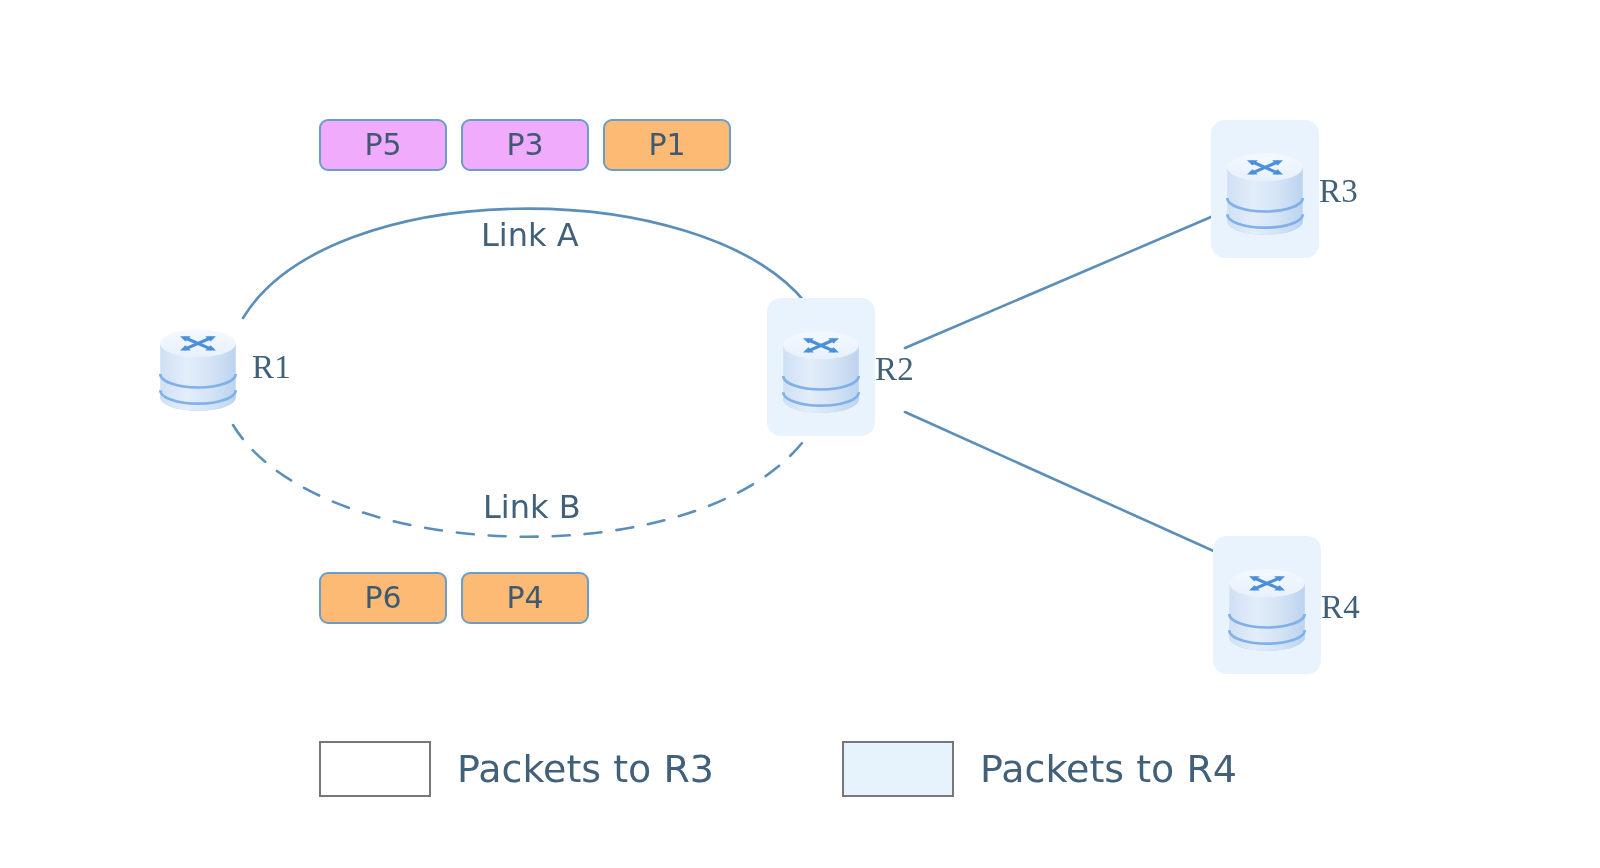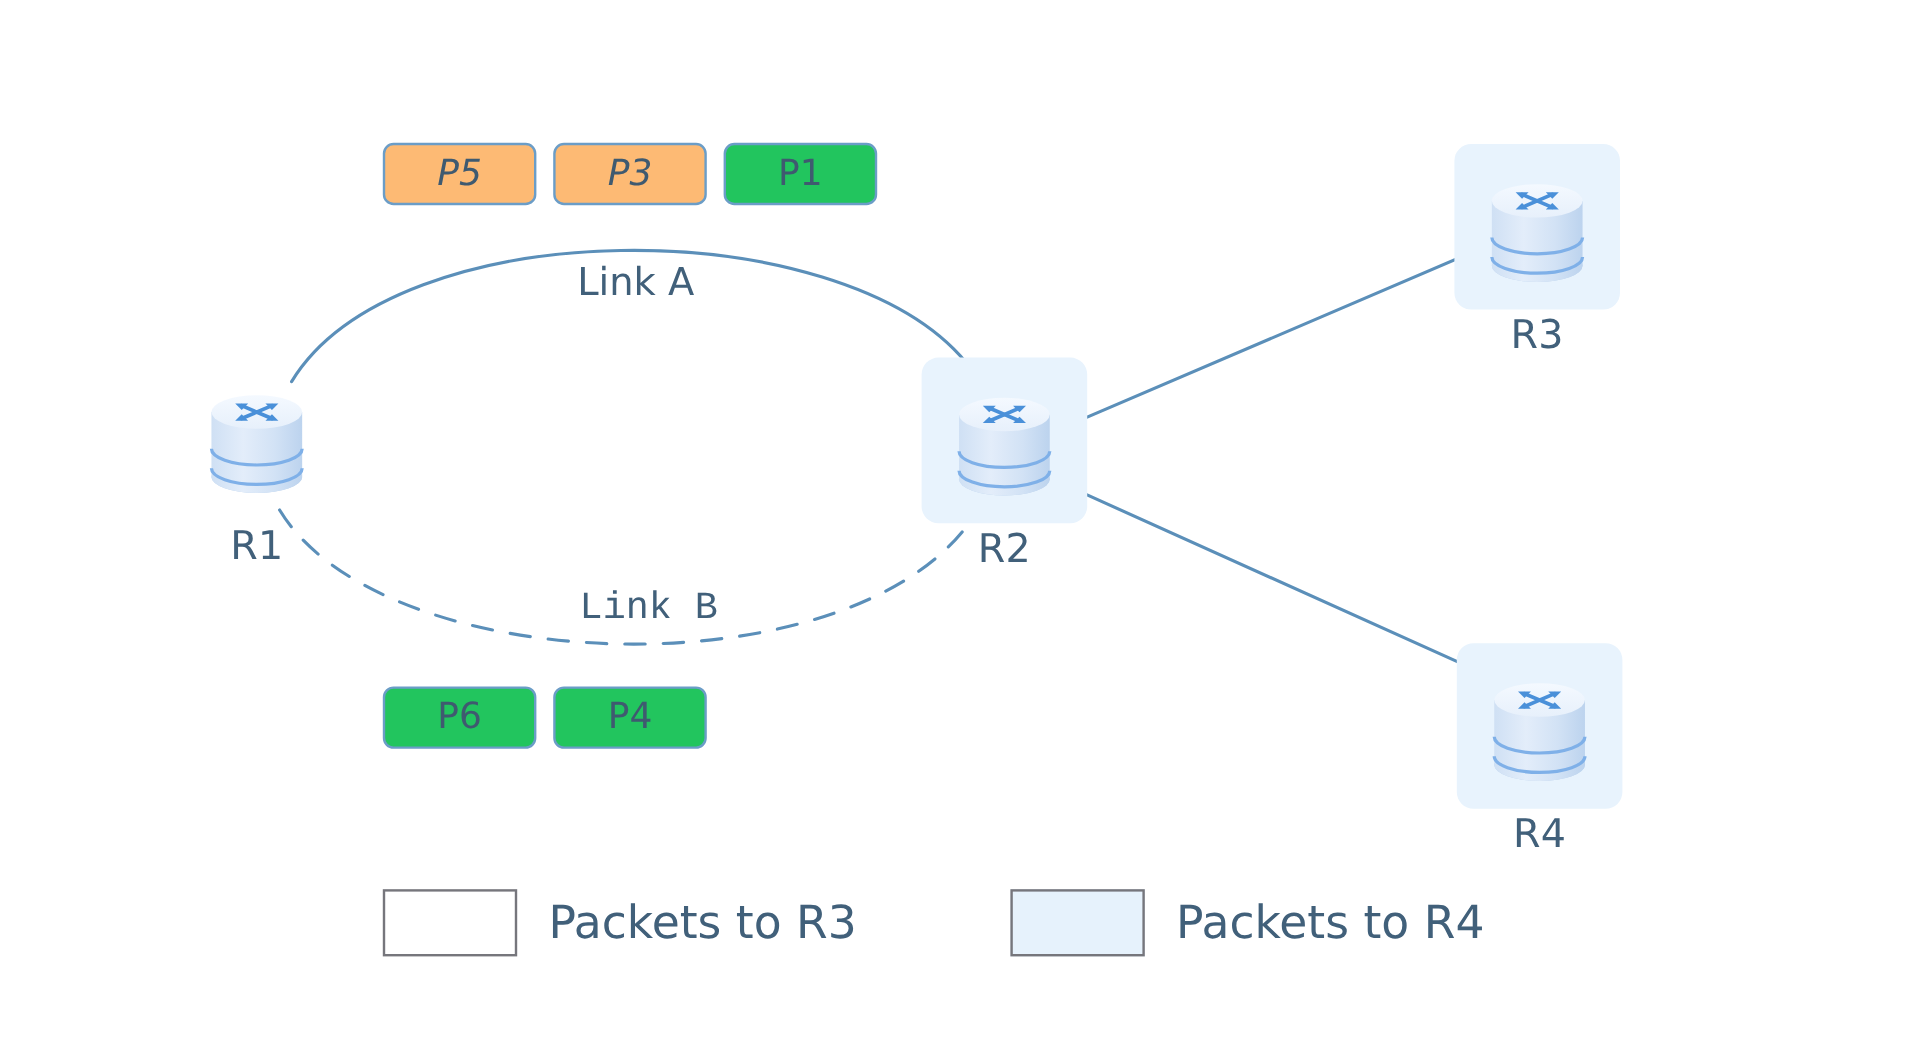--- a/index.html
+++ b/index.html
@@ -33,22 +33,22 @@
     z-index: 1;
     pointer-events: none;
   }
 
   
   .router-node {
     position: absolute;
     z-index: 3;
     width: 140px;
     display: flex;
-    flex-direction: column;
-    align-items: center;
+    align-items: center;
+    font-family: Liberation Serif, serif;
   }
   .router-badge {
     width: 138px;
     height: 138px;
     border-radius: 14px;
     display: flex;
     align-items: center;
     justify-content: center;
     box-sizing: border-box;
   }
@@ -87,32 +87,31 @@
     position: absolute;
     z-index: 4;
     display: flex;
     gap: 14px;
   }
   .packet-chip {
     width: 128px;
     height: 52px;
     border-radius: 9px;
     border: 2.5px solid #6b9dc7;
-    background: #22c55e;
+    background: #fdba74;
     display: flex;
     align-items: center;
     justify-content: center;
     box-sizing: border-box;
     font-size: 30px;
     color: #3f5a70;
     line-height: 1;
   }
   .packet-chip.fill-blue {
-    background: #fdba74;
-    font-style: italic;
+    background: #f0abfc;
   }
 
   
   .legend {
     position: absolute;
     z-index: 4;
     display: flex;
     align-items: center;
   }
   .legend-item {
@@ -259,21 +258,21 @@
           <polygon points="40,28 52,28 46,34"></polygon>
           <polygon points="80,28 68,28 74,34"></polygon>
         </g>
       </svg>
     </div>
     <div class="router-label">R4</div>
   </div>
 
   <div class="link-label" style="left: 481px; top: 219px; text-align: right;">Link A</div>
 
-  <div class="link-label" style="left: 483px; top: 491px; font-family: Liberation Mono, monospace;">Link B</div>
+  <div class="link-label" style="left: 483px; top: 491px;">Link B</div>
 
   <div class="packet-row" style="left: 319px; top: 119px;">
     <div class="packet-chip fill-blue">P5</div>
     <div class="packet-chip fill-blue">P3</div>
     <div class="packet-chip">P1</div>
   </div>
 
   <div class="packet-row" style="left: 319px; top: 572px; align-items: flex-end;">
     <div class="packet-chip">P6</div>
     <div class="packet-chip">P4</div>

